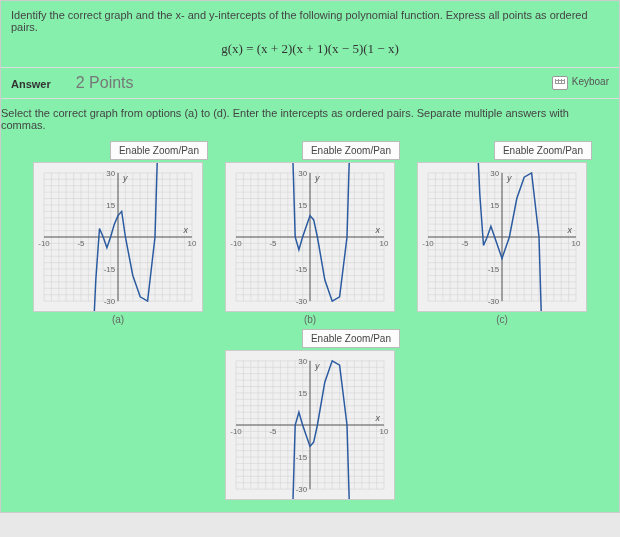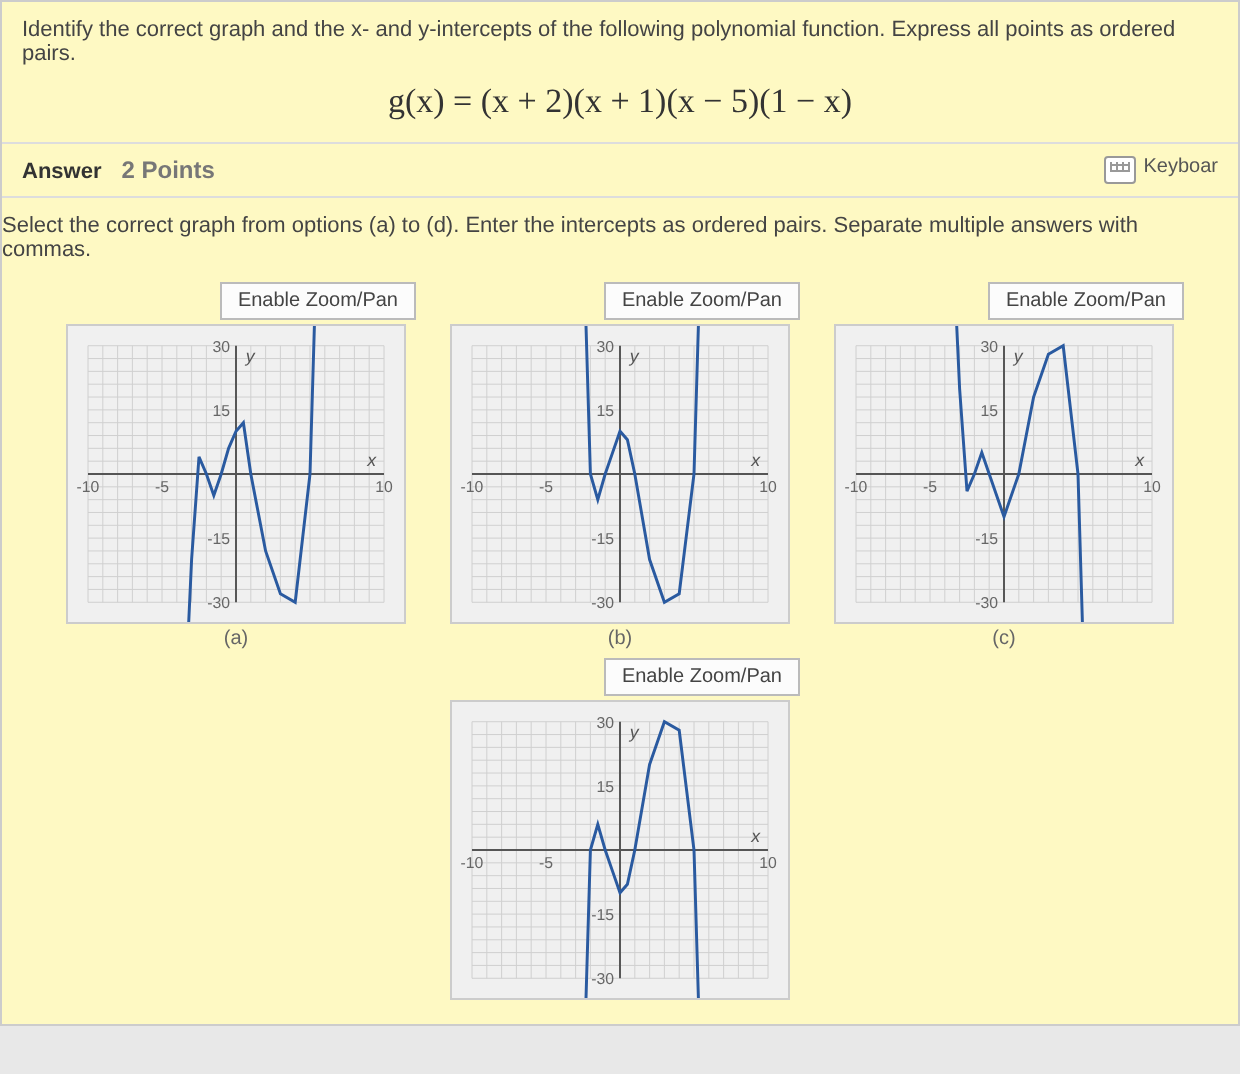--- a/index.html
+++ b/index.html
@@ -6,40 +6,40 @@
   body {
     font-family: Arial, Helvetica, sans-serif;
     background: #e8e8e8;
     width: 620px;
     height: 537px;
     overflow: hidden;
     color: #333;
     font-size: 11px;
   }
   .card {
-    background: #fef9c3;
+    background: #86efac;
     border: 1px solid #ccc;
     margin: 0;
   }
   .question {
     padding: 8px 10px 6px 10px;
     border-bottom: 1px solid #ddd;
   }
   .question-text { font-size: 11px; color: #444; }
-  .formula { text-align: center; padding: 8px 0 4px 0; font-family: 'Times New Roman', serif; font-size: 17px; color: #333; }
+  .formula { text-align: center; padding: 8px 0 4px 0; font-family: 'Times New Roman', serif; font-size: 13px; color: #333; }
   .answer-bar {
     padding: 6px 10px;
     border-bottom: 1px solid #ddd;
     display: flex;
     align-items: center;
     justify-content: space-between;
   }
-  .answer-left { display: flex; align-items: baseline; gap: 10px; }
+  .answer-left { display: flex; align-items: baseline; gap: 25px; }
   .answer-label { font-weight: bold; font-size: 11px; color: #333; }
-  .points { font-size: 12px; color: #777; font-weight: bold; }
+  .points { font-size: 16px; color: #777; }
   .kb-area { display:flex; gap:4px; }
   .kb-icon {
     width: 16px; height: 14px; border:1px solid #999; background:#fff;
     border-radius:2px; position:relative;
   }
   .kb-icon::after{
     content:""; position:absolute; left:2px; right:2px; top:2px; bottom:5px;
     background: repeating-linear-gradient(90deg,#999 0 1px, transparent 1px 3px),
                 repeating-linear-gradient(0deg,#999 0 1px, transparent 1px 3px);
   }

